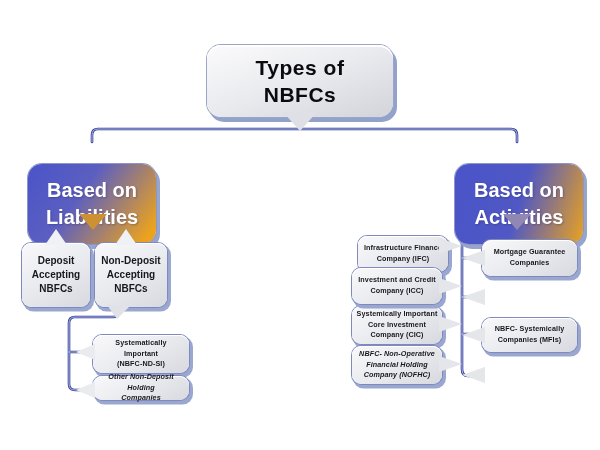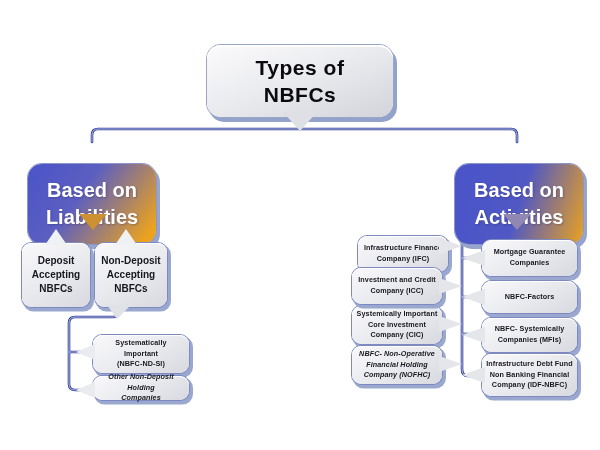--- a/index.html
+++ b/index.html
@@ -103,22 +103,18 @@
   <div class="bubble xs" style="left:352px;top:268px;width:90px;height:36px;">Investment and Credit
 Company (ICC)</div>
 
   <div class="bubble xs" style="left:352px;top:346px;width:90px;height:38px;font-style:italic;">NBFC- Non-Operative
 Financial Holding
 Company (NOFHC)</div>
 
   <div class="bubble xs" style="left:482px;top:240px;width:95px;height:36px;">Mortgage Guarantee
 Companies</div>
 
-  <div class="bubble xs" style="left:482px;top:281px;width:95px;height:32px;">NBFC-Factors</div>
 
   <div class="bubble xs" style="left:482px;top:318px;width:95px;height:34px;">NBFC- Systemically
 Companies (MFIs)</div>
 
-  <div class="bubble xs" style="left:482px;top:354px;width:95px;height:42px;">Infrastructure Debt Fund
-Non Banking Financial
-Company (IDF-NBFC)</div>
 
 </div>
 
 </body></html>

